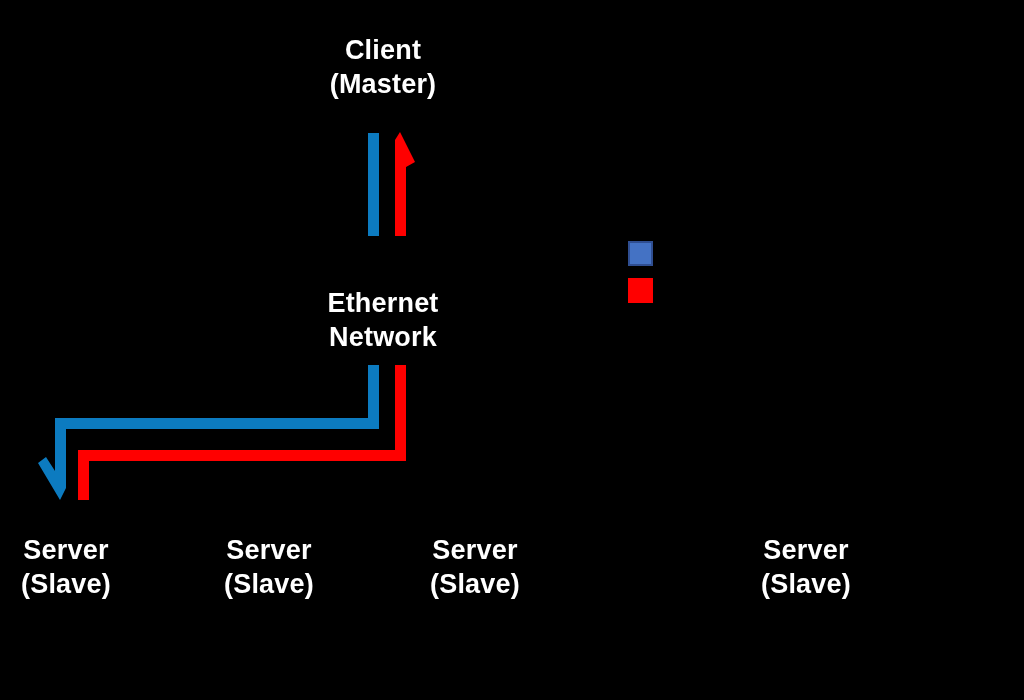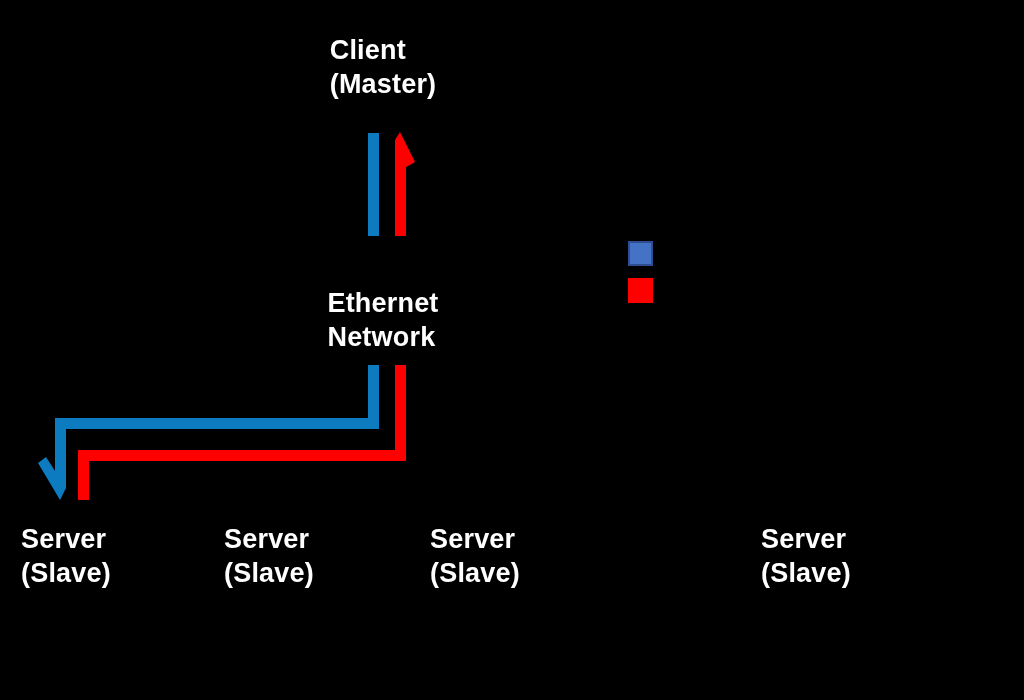--- a/index.html
+++ b/index.html
@@ -19,28 +19,29 @@
     width: 1024px;
     height: 700px;
     background: #000000;
   }
   .lbl {
     position: absolute;
     color: #ffffff;
     font-weight: bold;
     font-size: 27px;
     line-height: 34px;
+    text-align: center;
     white-space: pre-line;
     letter-spacing: 0.2px;
     transform: translateX(-50%);
     -webkit-font-smoothing: antialiased;
   }
   .lbl-client { top: 33px;  left: 383px; }
   .lbl-eth    { top: 266px; left: 383px; margin-top: 20px; }
-  .lbl-srv    { top: 522px; }
+  .lbl-srv    { top: 533px; }
   #svg-wires {
     position: absolute;
     left: 0;
     top: 0;
     width: 1024px;
     height: 700px;
   }
   .swatch {
     position: absolute;
     box-sizing: border-box;

